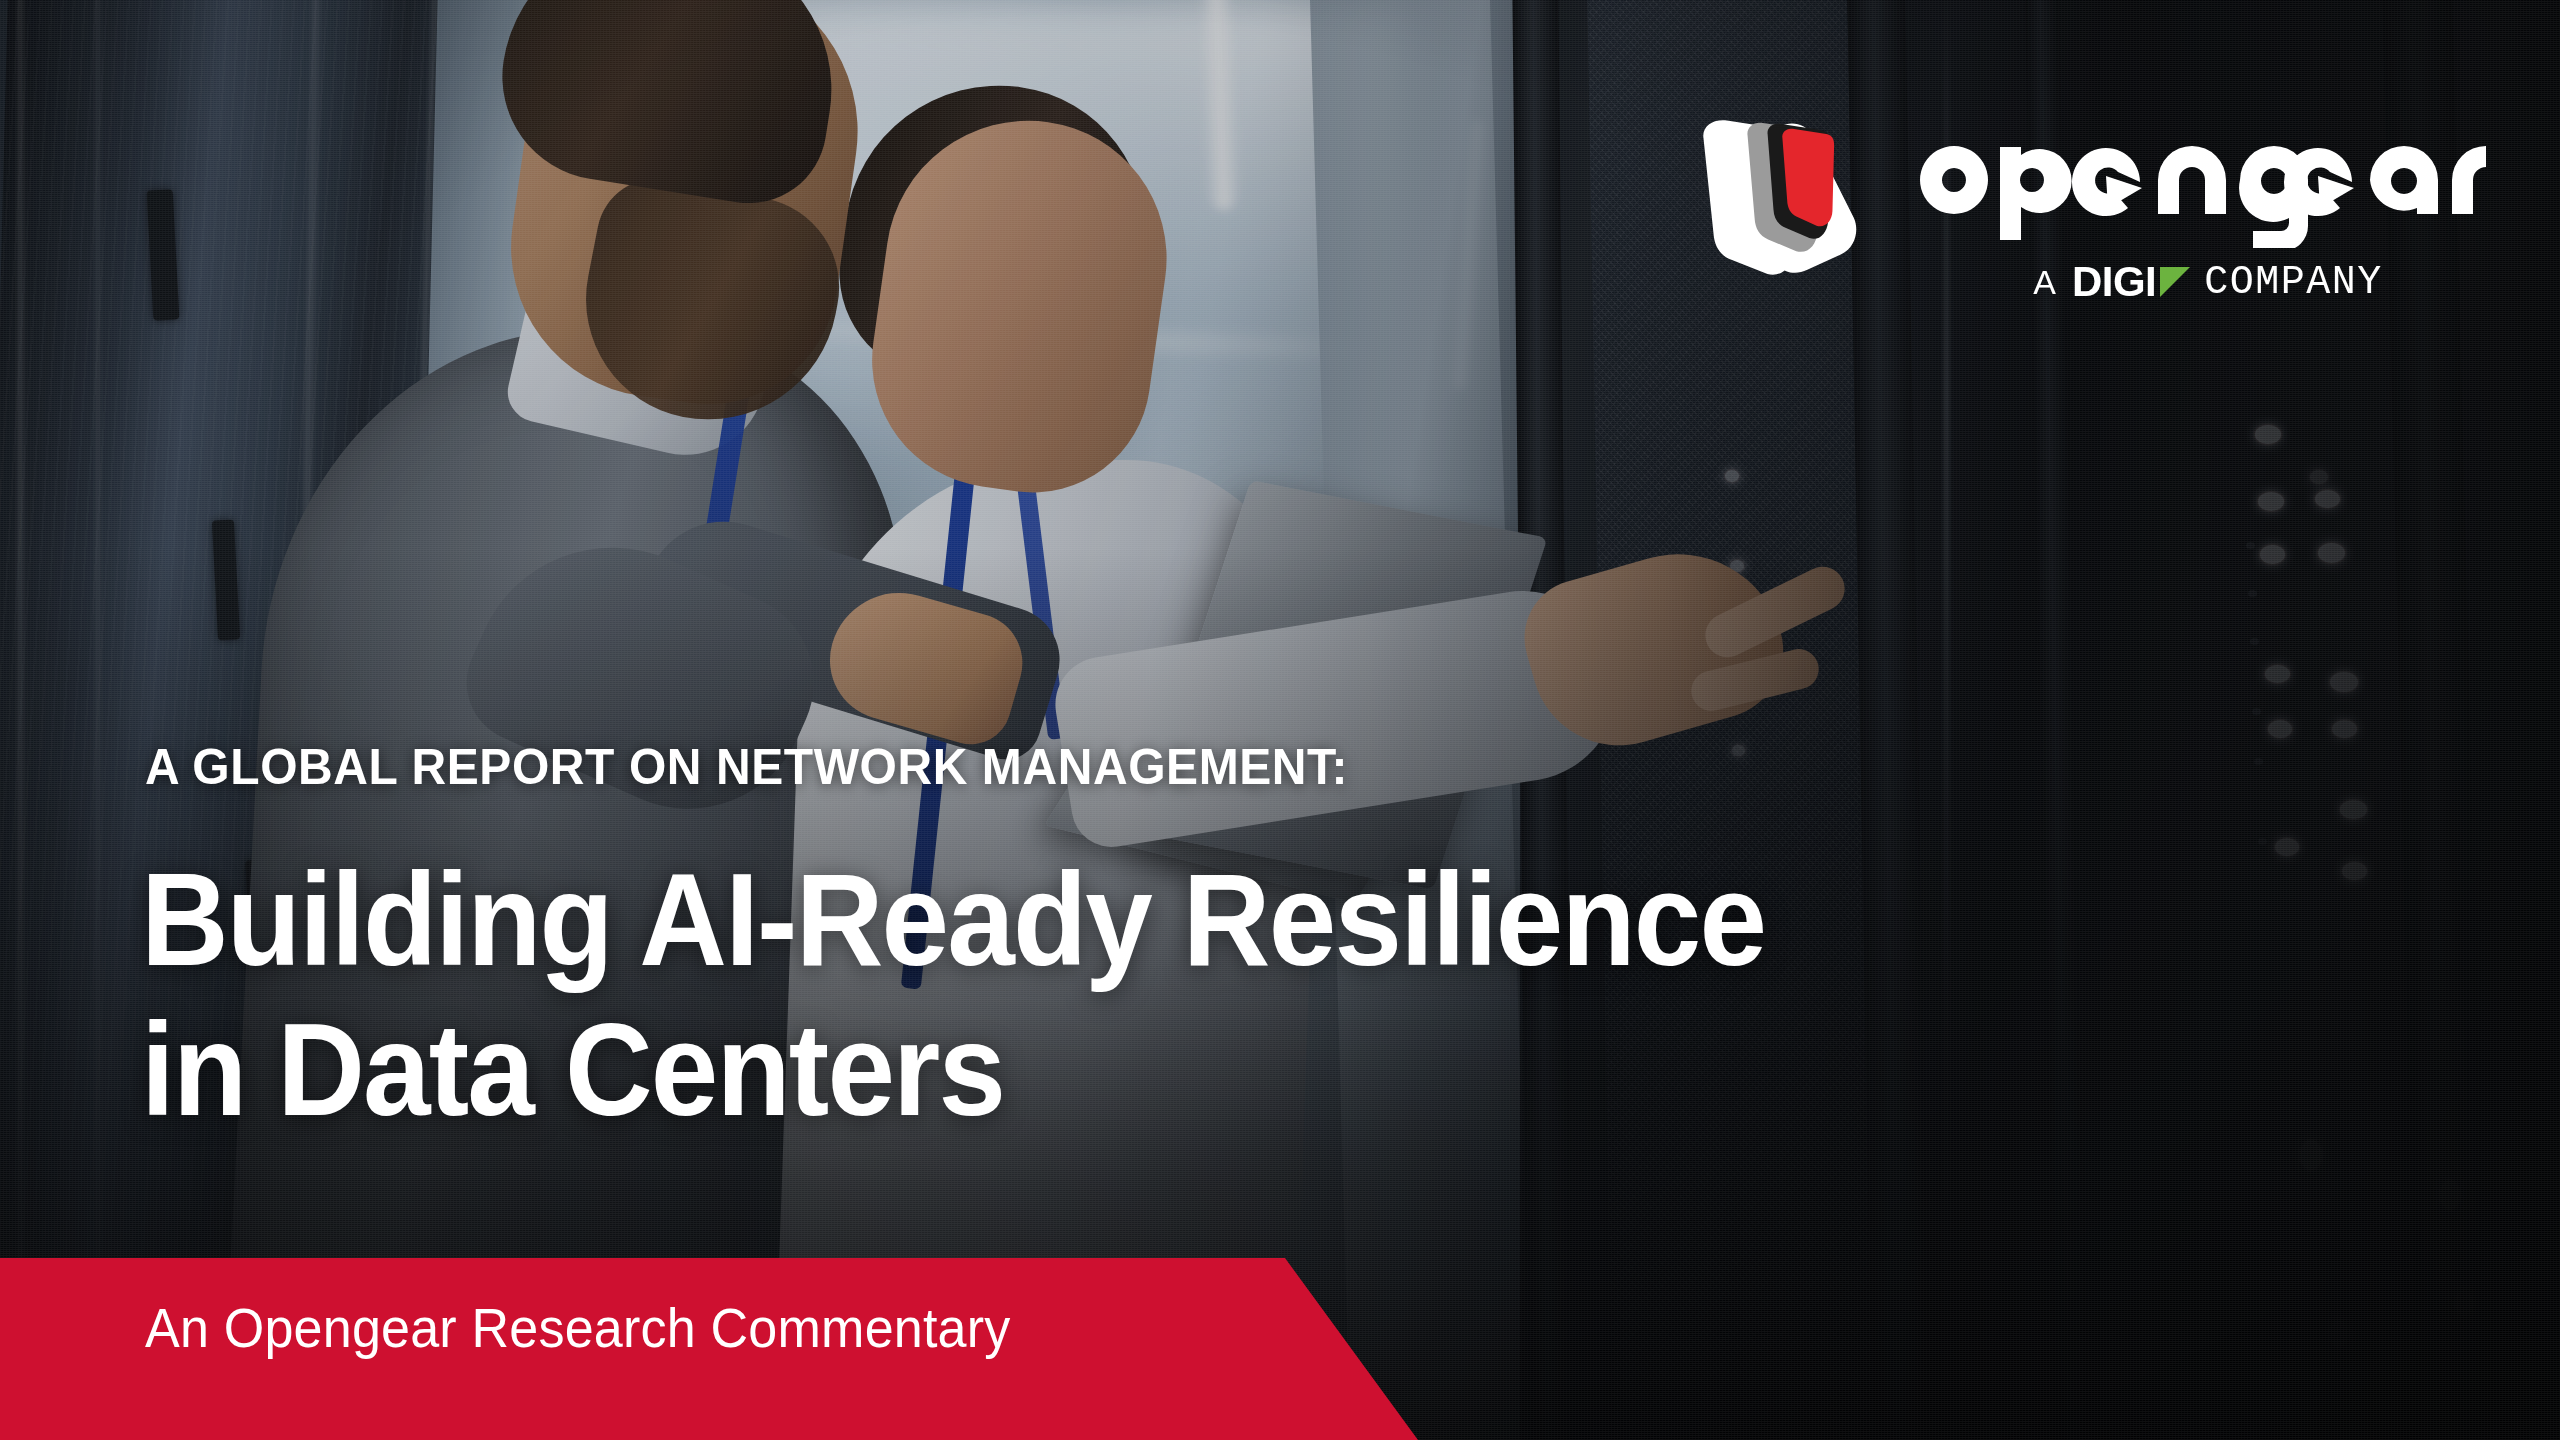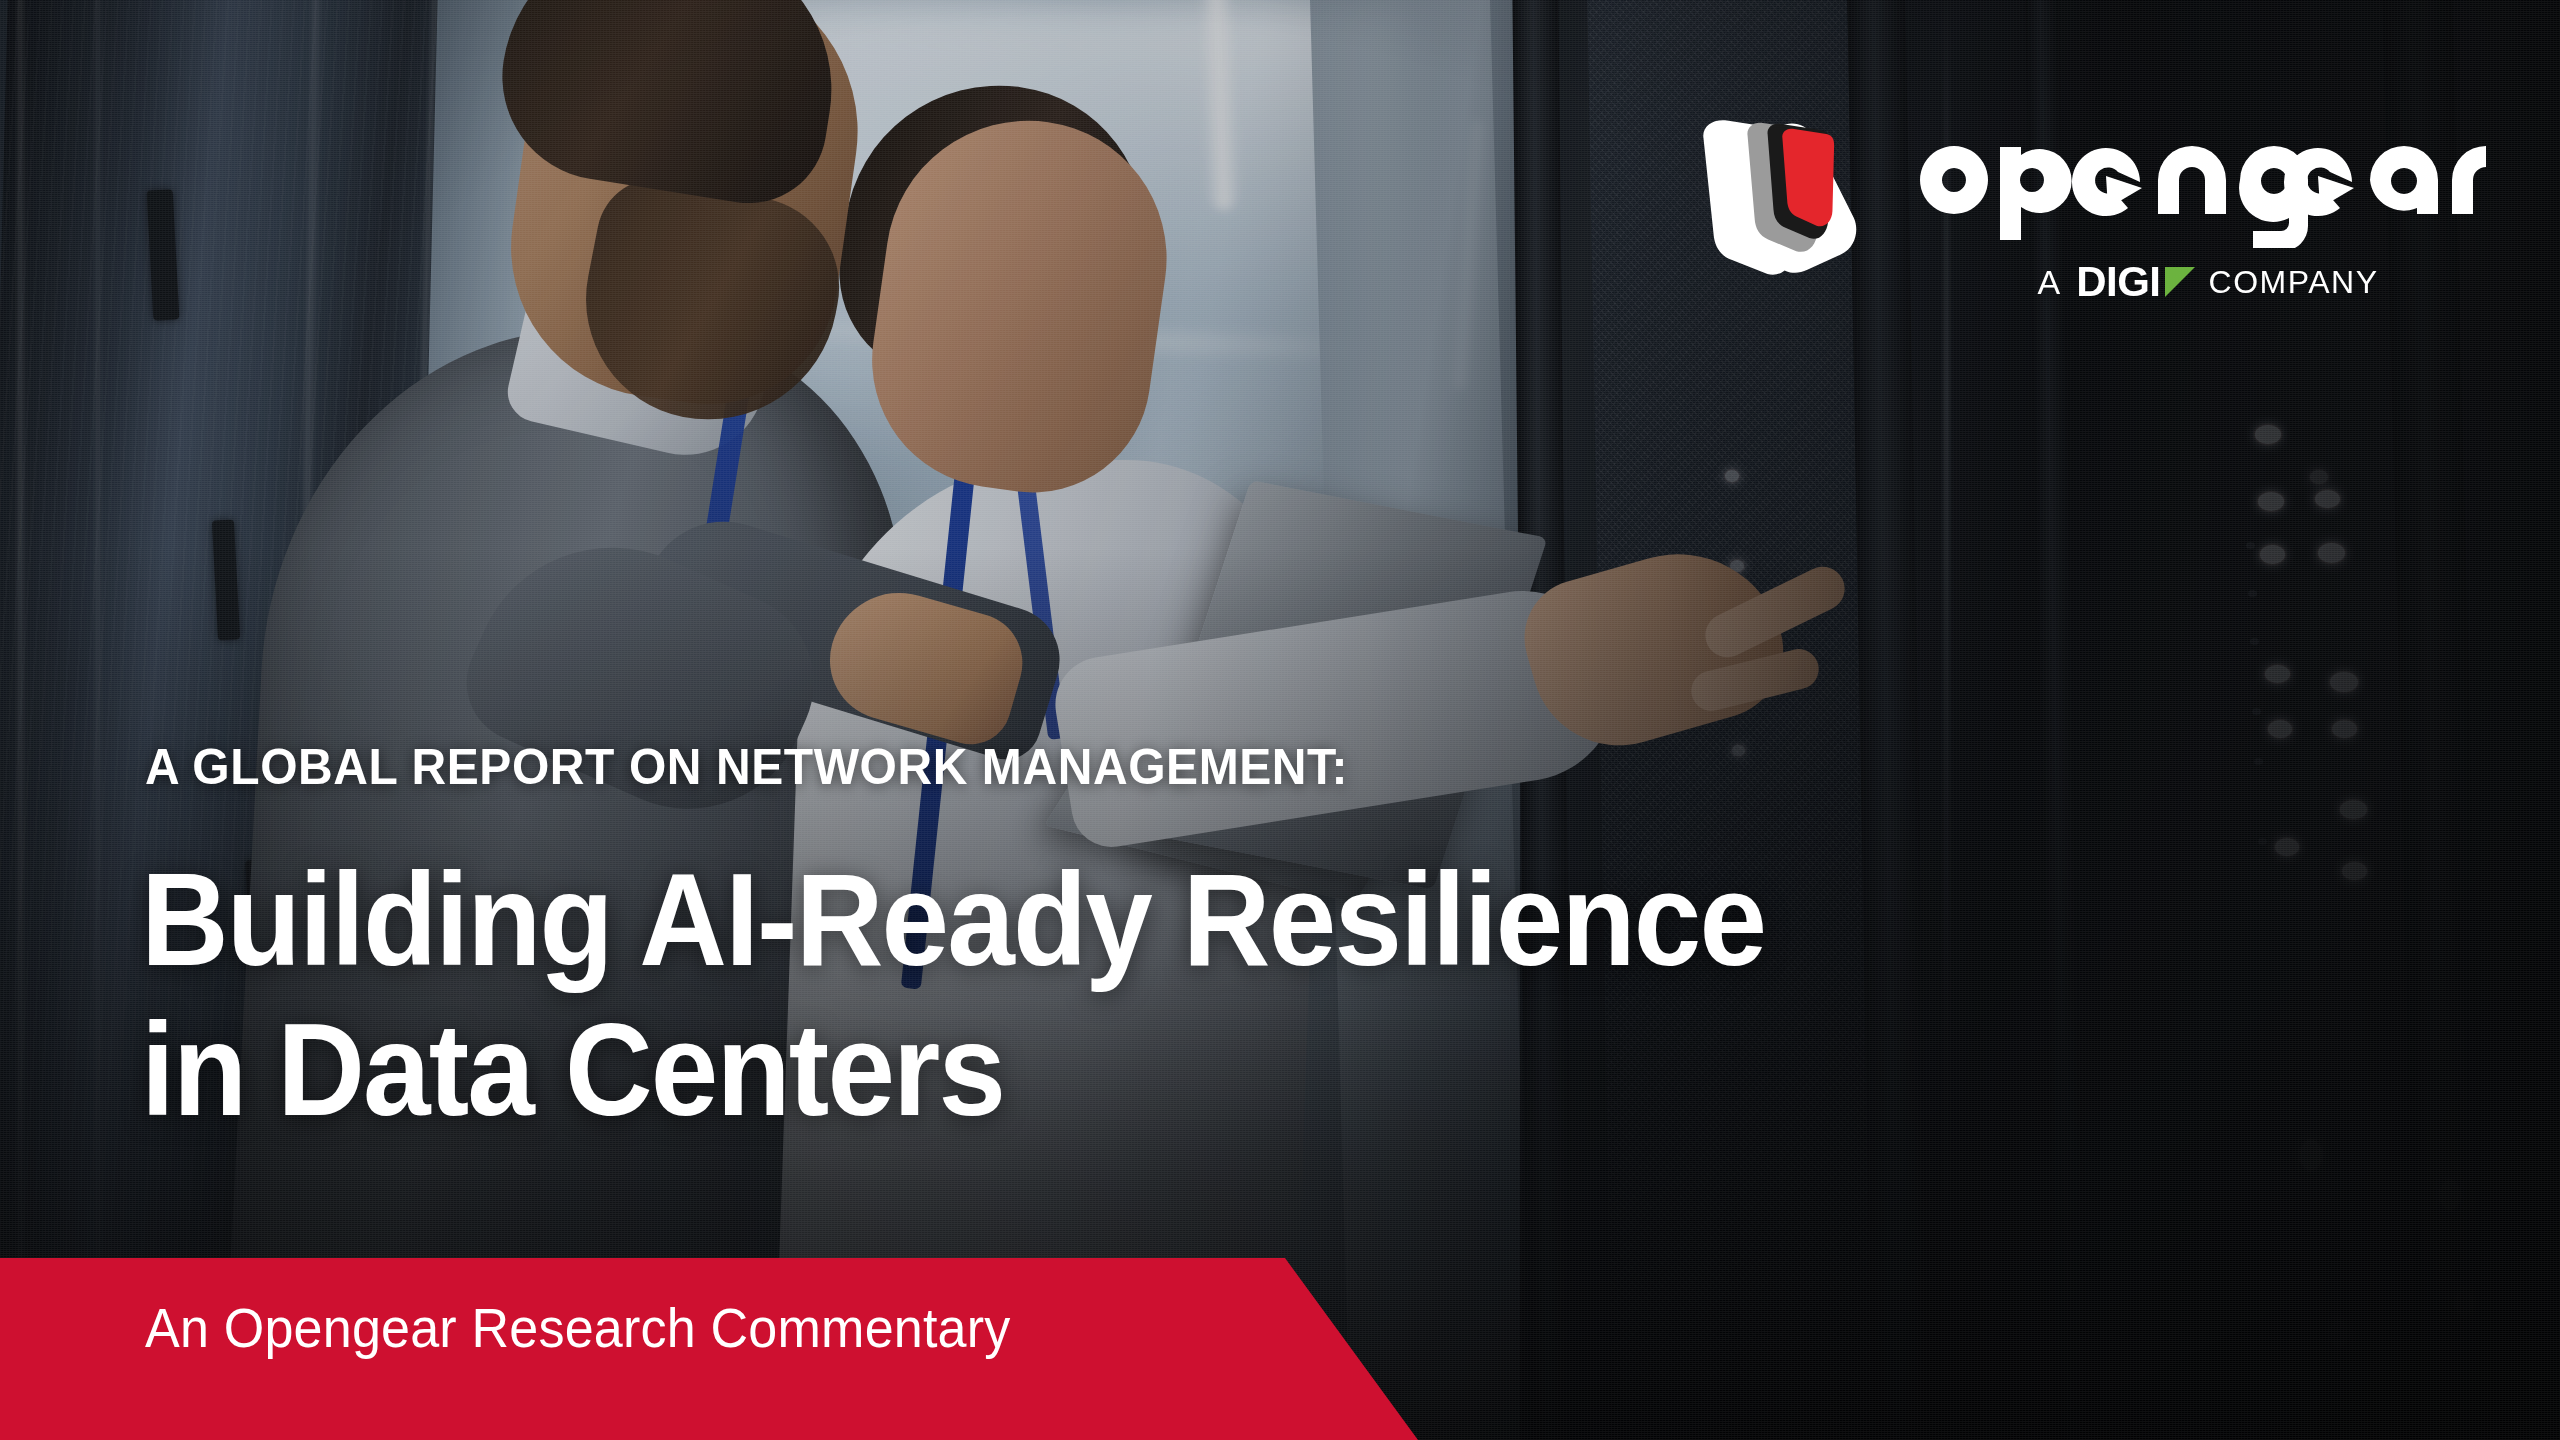--- a/index.html
+++ b/index.html
@@ -238,21 +238,21 @@
   .logo-tag{
     position:absolute;left:228px;top:158px;width:560px;height:52px;
     display:flex;align-items:center;justify-content:center;gap:14px;
     color:#fff;letter-spacing:1.5px;
   }
   .tag-a{font-size:34px;font-weight:400;font-family:"Liberation Sans",sans-serif;letter-spacing:2px;}
   .tag-digi{font-size:42px;font-weight:700;letter-spacing:-.5px;font-family:"Liberation Sans",sans-serif;
             display:inline-flex;align-items:center;}
   .digi-flag{display:inline-block;width:0;height:0;margin-left:4px;
              border-left:30px solid #6cb33f;border-bottom:30px solid transparent;border-top:0 solid transparent;}
-  .tag-co{font-size:32px;font-weight:400;letter-spacing:1.5px;font-family:Liberation Sans, sans-serif;}
+  .tag-co{font-size:40px;font-weight:400;letter-spacing:1.5px;font-family:Liberation Mono, monospace;}
 
   
   .eyebrow{
     position:absolute;left:145px;top:742px;
     color:#fff;font-weight:700;font-size:50px;line-height:1;
     letter-spacing:.6px;
     font-family:"Liberation Sans",sans-serif;
     transform:scaleX(.96);transform-origin:left center;
     text-shadow:0 2px 14px rgba(0,0,0,.55);
     white-space:nowrap;

